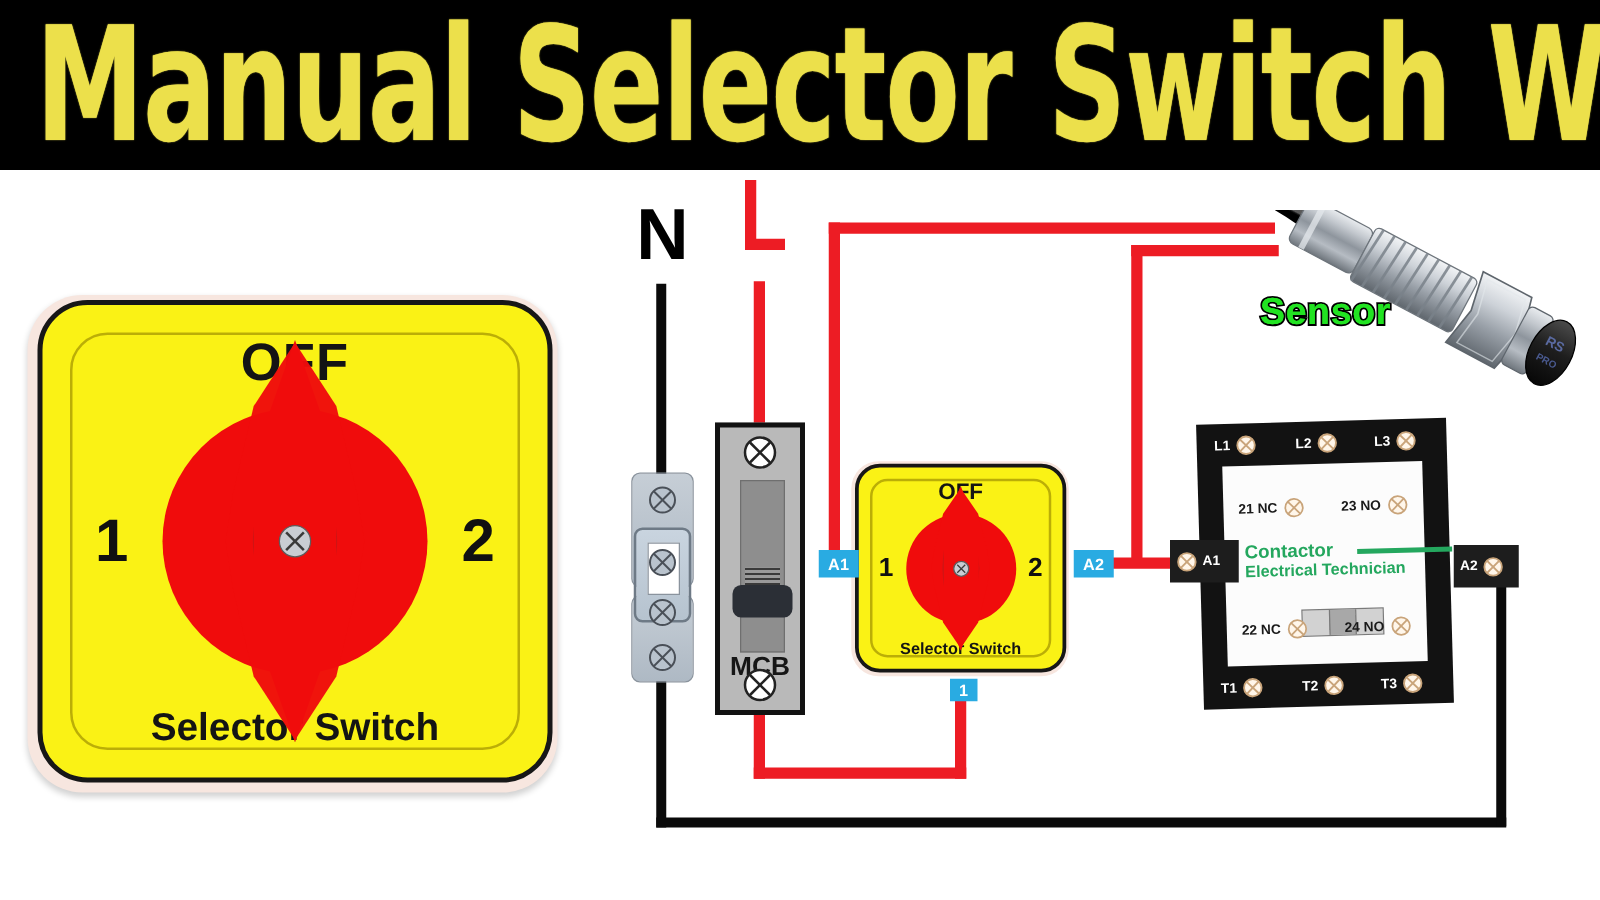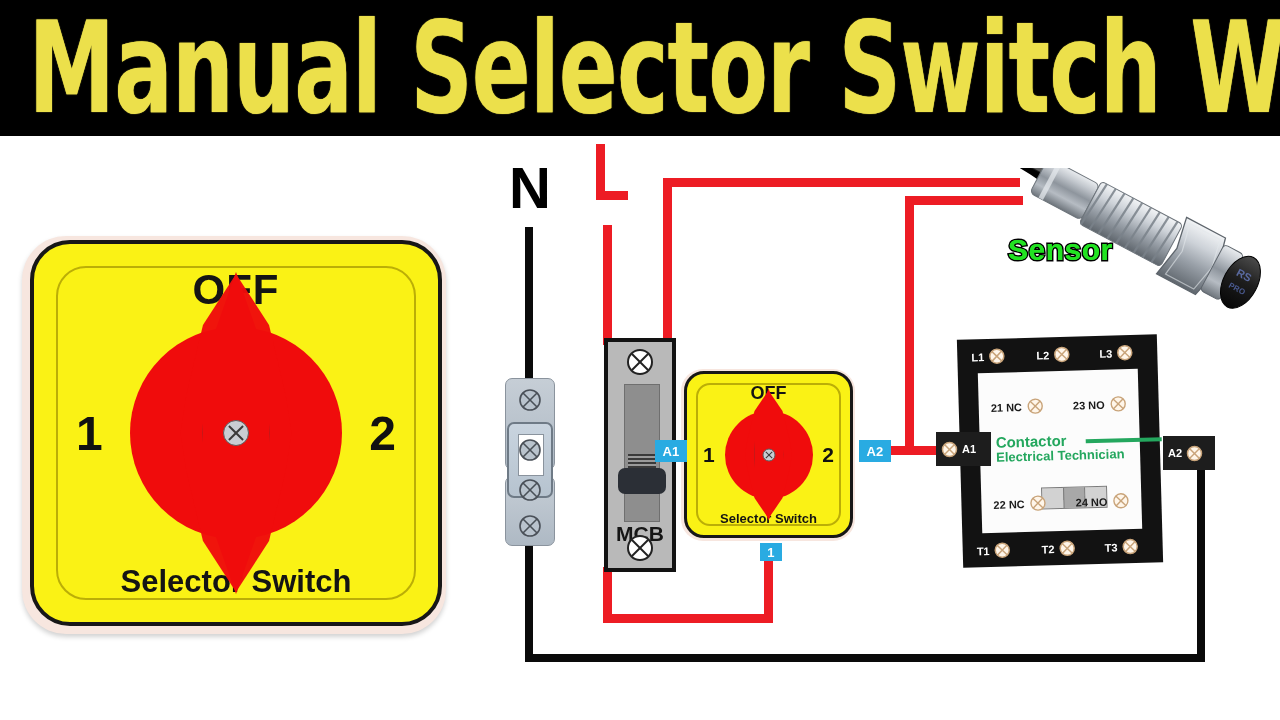--- a/index.html
+++ b/index.html
@@ -81,21 +81,21 @@
 
   
   .fuseblock{position:absolute;left:505px;top:378px;width:50px;height:168px;}
   .fb-seg{position:absolute;left:0;width:50px;background:linear-gradient(180deg,#C6CED6,#AEB9C4);
           border:1px solid #8A939D;border-radius:7px;box-sizing:border-box;}
   .fb-mid{position:absolute;left:2px;width:46px;height:76px;top:44px;
           background:linear-gradient(180deg,#C9D4DF,#B6C3CF);border:2px solid #6E7A86;border-radius:7px;box-sizing:border-box;}
   .fb-win{position:absolute;left:13px;top:56px;width:26px;height:42px;background:#fff;border:1px solid #8A939D;box-sizing:border-box;}
 
   
-  .mcb{position:absolute;left:604px;top:338px;width:72px;height:234px;
+  .mcb{position:absolute;left:572px;top:338px;width:72px;height:234px;
        background:#B9B9B9;border:4px solid #121212;box-sizing:border-box;}
   .mcb .slot{position:absolute;left:16px;top:42px;width:36px;height:138px;background:#8E8E8E;border:1px solid #6f6f6f;box-sizing:border-box;}
   .mcb .lever{position:absolute;left:10px;top:126px;width:48px;height:26px;background:#2B2F36;border-radius:7px;}
   .mcb .grip{position:absolute;left:20px;top:112px;width:28px;height:16px;
     background:repeating-linear-gradient(180deg,#3a3a3a 0 2px,#9a9a9a 2px 4px);}
   .mcb .mcblbl{position:absolute;left:0;right:0;top:180px;text-align:center;font-size:21px;font-weight:bold;color:#161616;font-family:"Liberation Sans",sans-serif;}
 
   
   .smallsw{position:absolute;left:681px;top:369px;width:174px;height:172px;
            background:#F7E6DF;border-radius:22px;}

